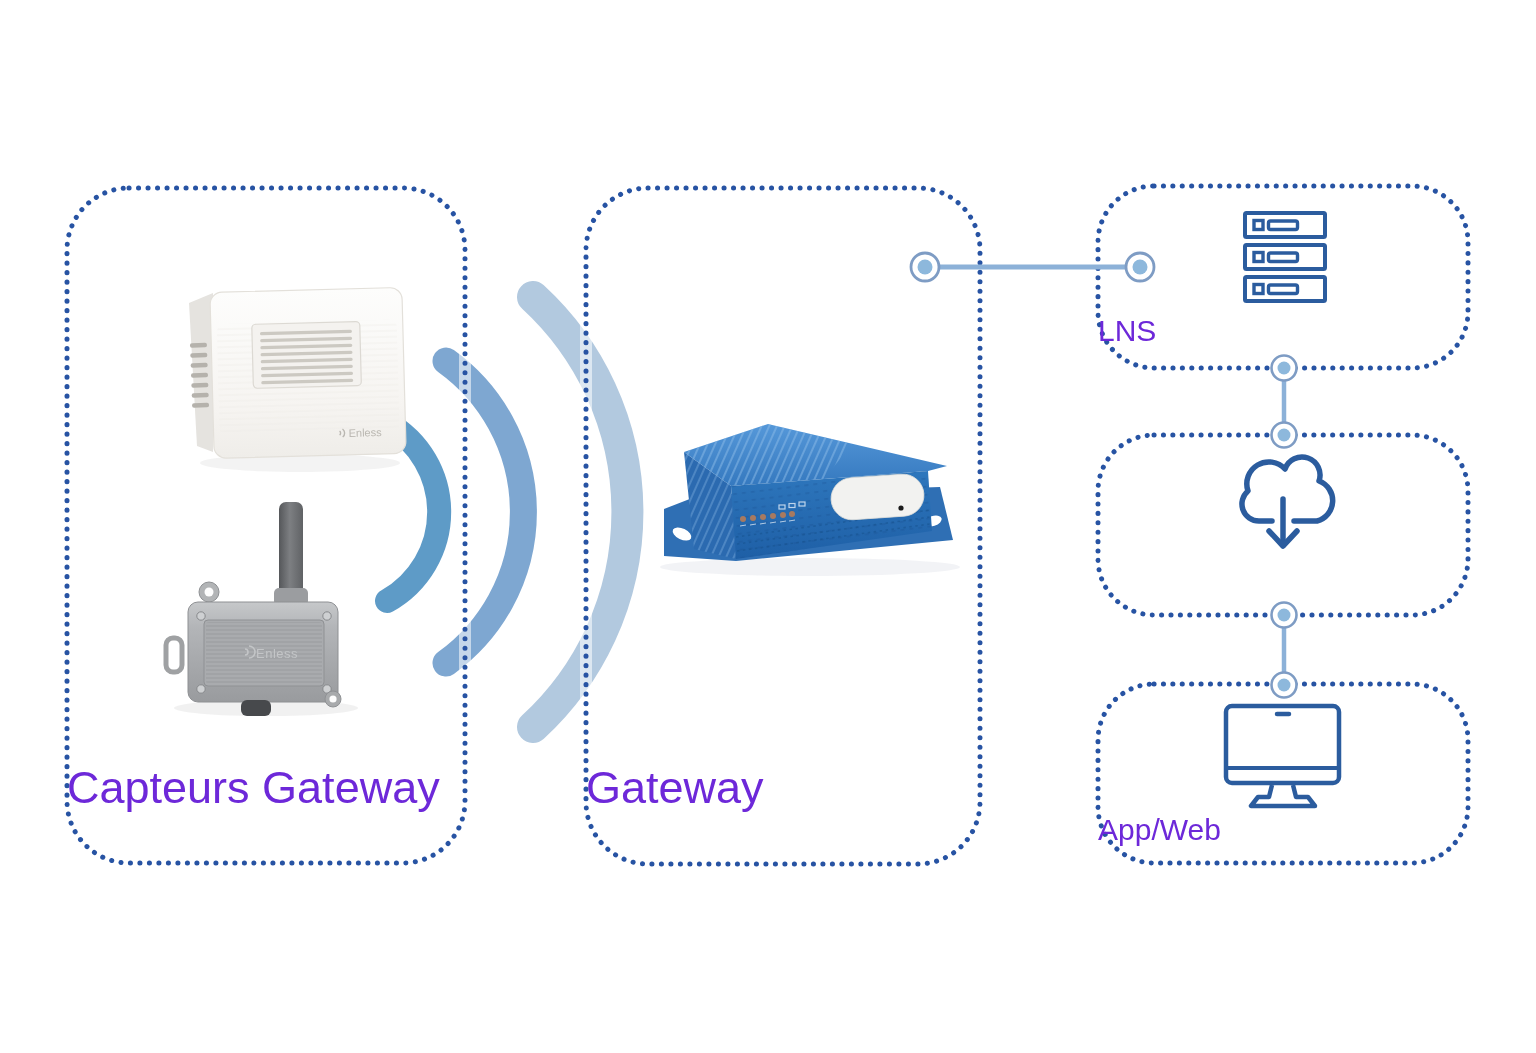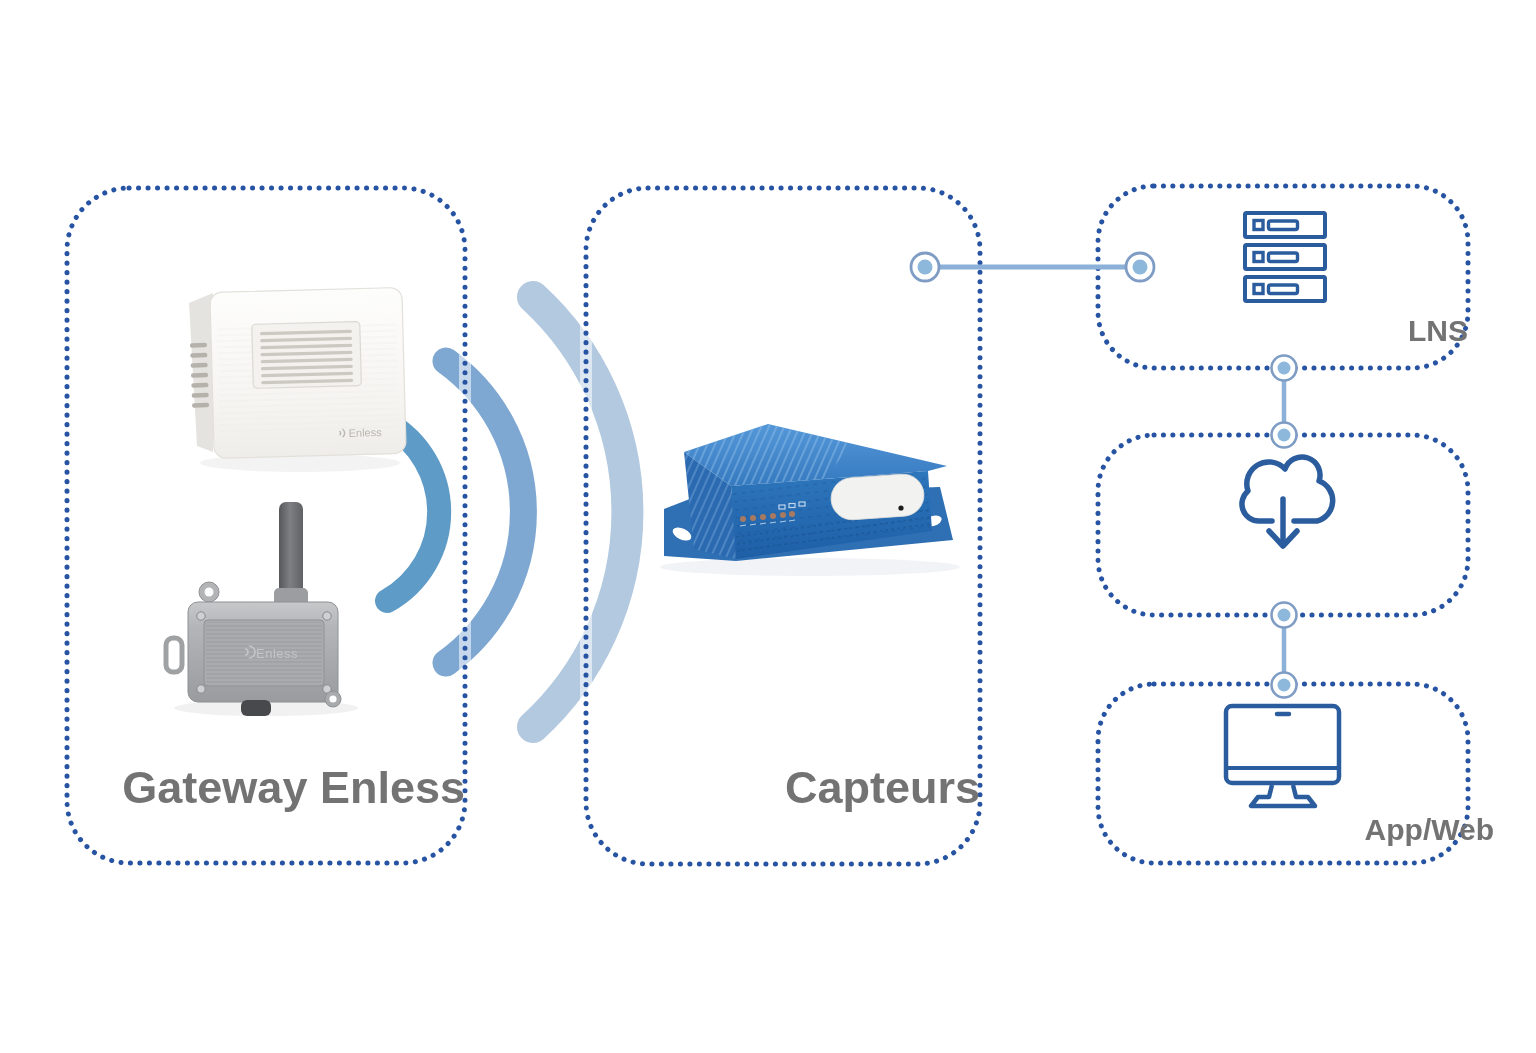--- a/index.html
+++ b/index.html
@@ -1,20 +1,20 @@
 <!DOCTYPE html>
 <html><head>
 <meta charset="utf-8">
 <style>
   html,body{margin:0;padding:0;background:#ffffff;}
   body{width:1536px;height:1053px;overflow:hidden;}
   .stage{position:relative;width:1536px;height:1053px;
          font-family:"Liberation Sans","DejaVu Sans",sans-serif;background:#ffffff;}
   .stage > svg{position:absolute;left:0;top:0;}
-  .lbl{position:absolute;text-align:right;color:#737373;line-height:1.05;white-space:nowrap;font-weight:bold;}
+  .lbl{position:absolute;text-align:left;color:#6d28d9;line-height:1.05;white-space:nowrap;}
   .lbl.main{font-size:45px;}
   .lbl.sub{font-size:30px;}
 </style>
 </head>
 <body>
 
 <div class="stage">
 
 <svg width="1536" height="1053" viewBox="0 0 1536 1053">
   <defs>
@@ -246,18 +246,18 @@
   </g>
 
   <g stroke="#2b5c9e" fill="none" stroke-linejoin="round">
     <rect x="1226" y="706" width="113" height="77" rx="6" stroke-width="4.5"></rect>
     <line x1="1227" y1="768" x2="1338" y2="768" stroke-width="4"></line>
     <line x1="1277" y1="714" x2="1289" y2="714" stroke-width="4.5" stroke-linecap="round"></line>
     <path d="M 1272,785 L 1269,797 L 1258,797 L 1251,806 L 1315,806 L 1308,797 L 1296,797 L 1293,785" stroke-width="4.5"></path>
   </g>
 </svg>
 
-<div class="lbl main" style="left:67px;top:764px;width:398px">Gateway Enless</div>
-<div class="lbl main" style="left:586px;top:764px;width:394px">Capteurs</div>
+<div class="lbl main" style="left:67px;top:764px;width:398px">Capteurs Gateway</div>
+<div class="lbl main" style="left:586px;top:764px;width:394px">Gateway</div>
 <div class="lbl sub" style="left:1098px;top:315px;width:370px">LNS</div>
-<div class="lbl sub" style="left:1124px;top:814px;width:370px">App/Web</div>
+<div class="lbl sub" style="left:1098px;top:814px;width:370px">App/Web</div>
 
 </div>
 
 </body></html>

